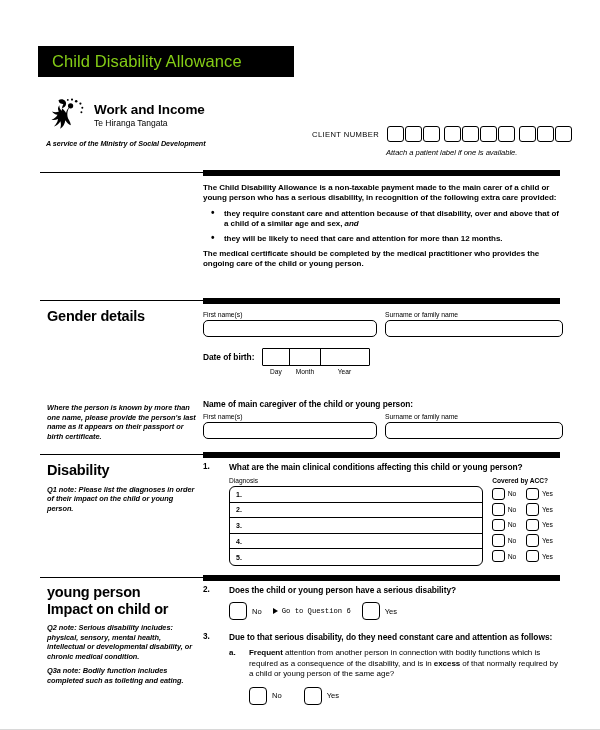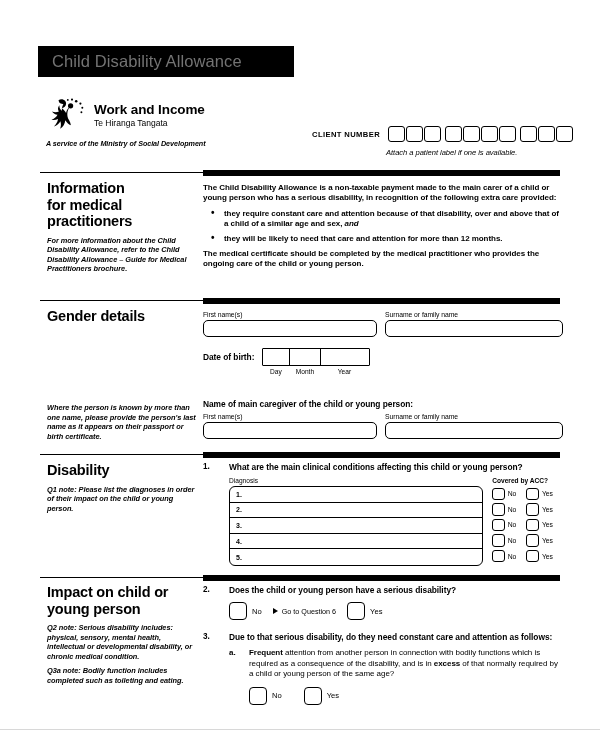--- a/index.html
+++ b/index.html
@@ -28,21 +28,21 @@
     left: 38px;
     top: 46px;
     width: 256px;
     height: 31px;
     background: #000000;
     display: flex;
     align-items: center;
     padding-left: 14px;
   }
   .title-bar .title-text {
-    color: #737373;
+    color: #84cc16;
     font-size: 16.5px;
     font-weight: 400;
     letter-spacing: 0.1px;
     white-space: nowrap;
   }
 
   
   .logo-block {
     position: absolute;
     left: 46px;
@@ -65,21 +65,21 @@
 
   
   .client-number-wrap {
     position: absolute;
     left: 312px;
     top: 126px;
     display: flex;
     align-items: center;
   }
   .cn-label {
-    font-size: 7.6px; font-weight: bold; letter-spacing: 0.4px;
+    font-size: 7.6px; font-weight: normal; letter-spacing: 0.4px;
     margin-right: 8px; white-space: nowrap;
   }
   .cn-groups { display: flex; align-items: center; }
   .cn-group { display: flex; }
   .cn-box {
     width: 17px; height: 16px;
     border: 1.4px solid #000;
     border-radius: 3px;
     margin-right: 1px;
     background: #fff;
@@ -268,20 +268,21 @@
   .ans-row { display: flex; align-items: center; margin-top: 7px; margin-left: 26px; }
   .ans-row .cbox { width: 18px; height: 18px; flex: 0 0 18px; }
   .ans-row .ans-label { font-size: 7.6px; margin-left: 5px; }
   .goto {
     font-size: 7.2px;
     margin-left: 11px;
     margin-right: 11px;
     display: flex;
     align-items: center;
     white-space: nowrap;
+    font-family: Liberation Mono, monospace;
   }
   .goto .arrow {
     width: 0; height: 0;
     border-left: 5px solid #000;
     border-top: 3.5px solid transparent;
     border-bottom: 3.5px solid transparent;
     margin-right: 4px;
   }
 
   .sub-q { display: flex; margin-top: 6px; margin-left: 26px; }
@@ -350,28 +351,20 @@
       </span>
     </span>
   </div>
   <div class="attach-note">Attach a patient label if one is available.</div>
 
   <div class="divider" style="top:170px">
     <span class="thin"></span>
       <span class="thick"></span>
   </div>
 
-  <div class="sec-left" style="top:180px">
-    <div class="sec-heading">
-      <div>Information</div>
-      <div>for medical</div>
-      <div>practitioners</div>
-    </div>
-    <div class="sec-note">For more information about the Child Disability Allowance, refer to the Child Disability Allowance – Guide for Medical Practitioners brochure.</div>
-  </div>
 
   <div class="sec-right" style="top:183px">
     <div class="body-p">The Child Disability Allowance is a non-taxable payment made to the main carer of a child or young person who has a serious disability, in recognition of the following extra care provided:</div>
     <ul class="bullets">
       <li><span>they require constant care and attention because of that disability, over and above that of a child of a similar age and sex, </span><em>and</em></li>
       <li><span>they will be likely to need that care and attention for more than 12 months.</span></li>
     </ul>
     <div class="body-p last">The medical certificate should be completed by the medical practitioner who provides the ongoing care of the child or young person.</div>
   </div>
 
@@ -510,22 +503,22 @@
     </div>
   </div>
 
   <div class="divider" style="top:575px">
     <span class="thin"></span>
       <span class="thick"></span>
   </div>
 
   <div class="sec-left" style="top:584px">
     <div class="sec-heading">
+      <div>young person</div>
       <div>Impact on child or</div>
-      <div>young person</div>
     </div>
     <div class="sec-note"><b>Q2 note:</b><span> Serious disability includes: physical, sensory, mental health, intellectual or developmental disability, or chronic medical condition.</span></div>
     <div class="sec-note tight"><b>Q3a note:</b><span> Bodily function includes completed such as toileting and eating.</span></div>
   </div>
 
   <div class="sec-right" style="top:585px">
     <div class="q-row">
       <span class="q-num">2.</span>
       <span class="q-text">Does the child or young person have a serious disability?</span>
     </div>

